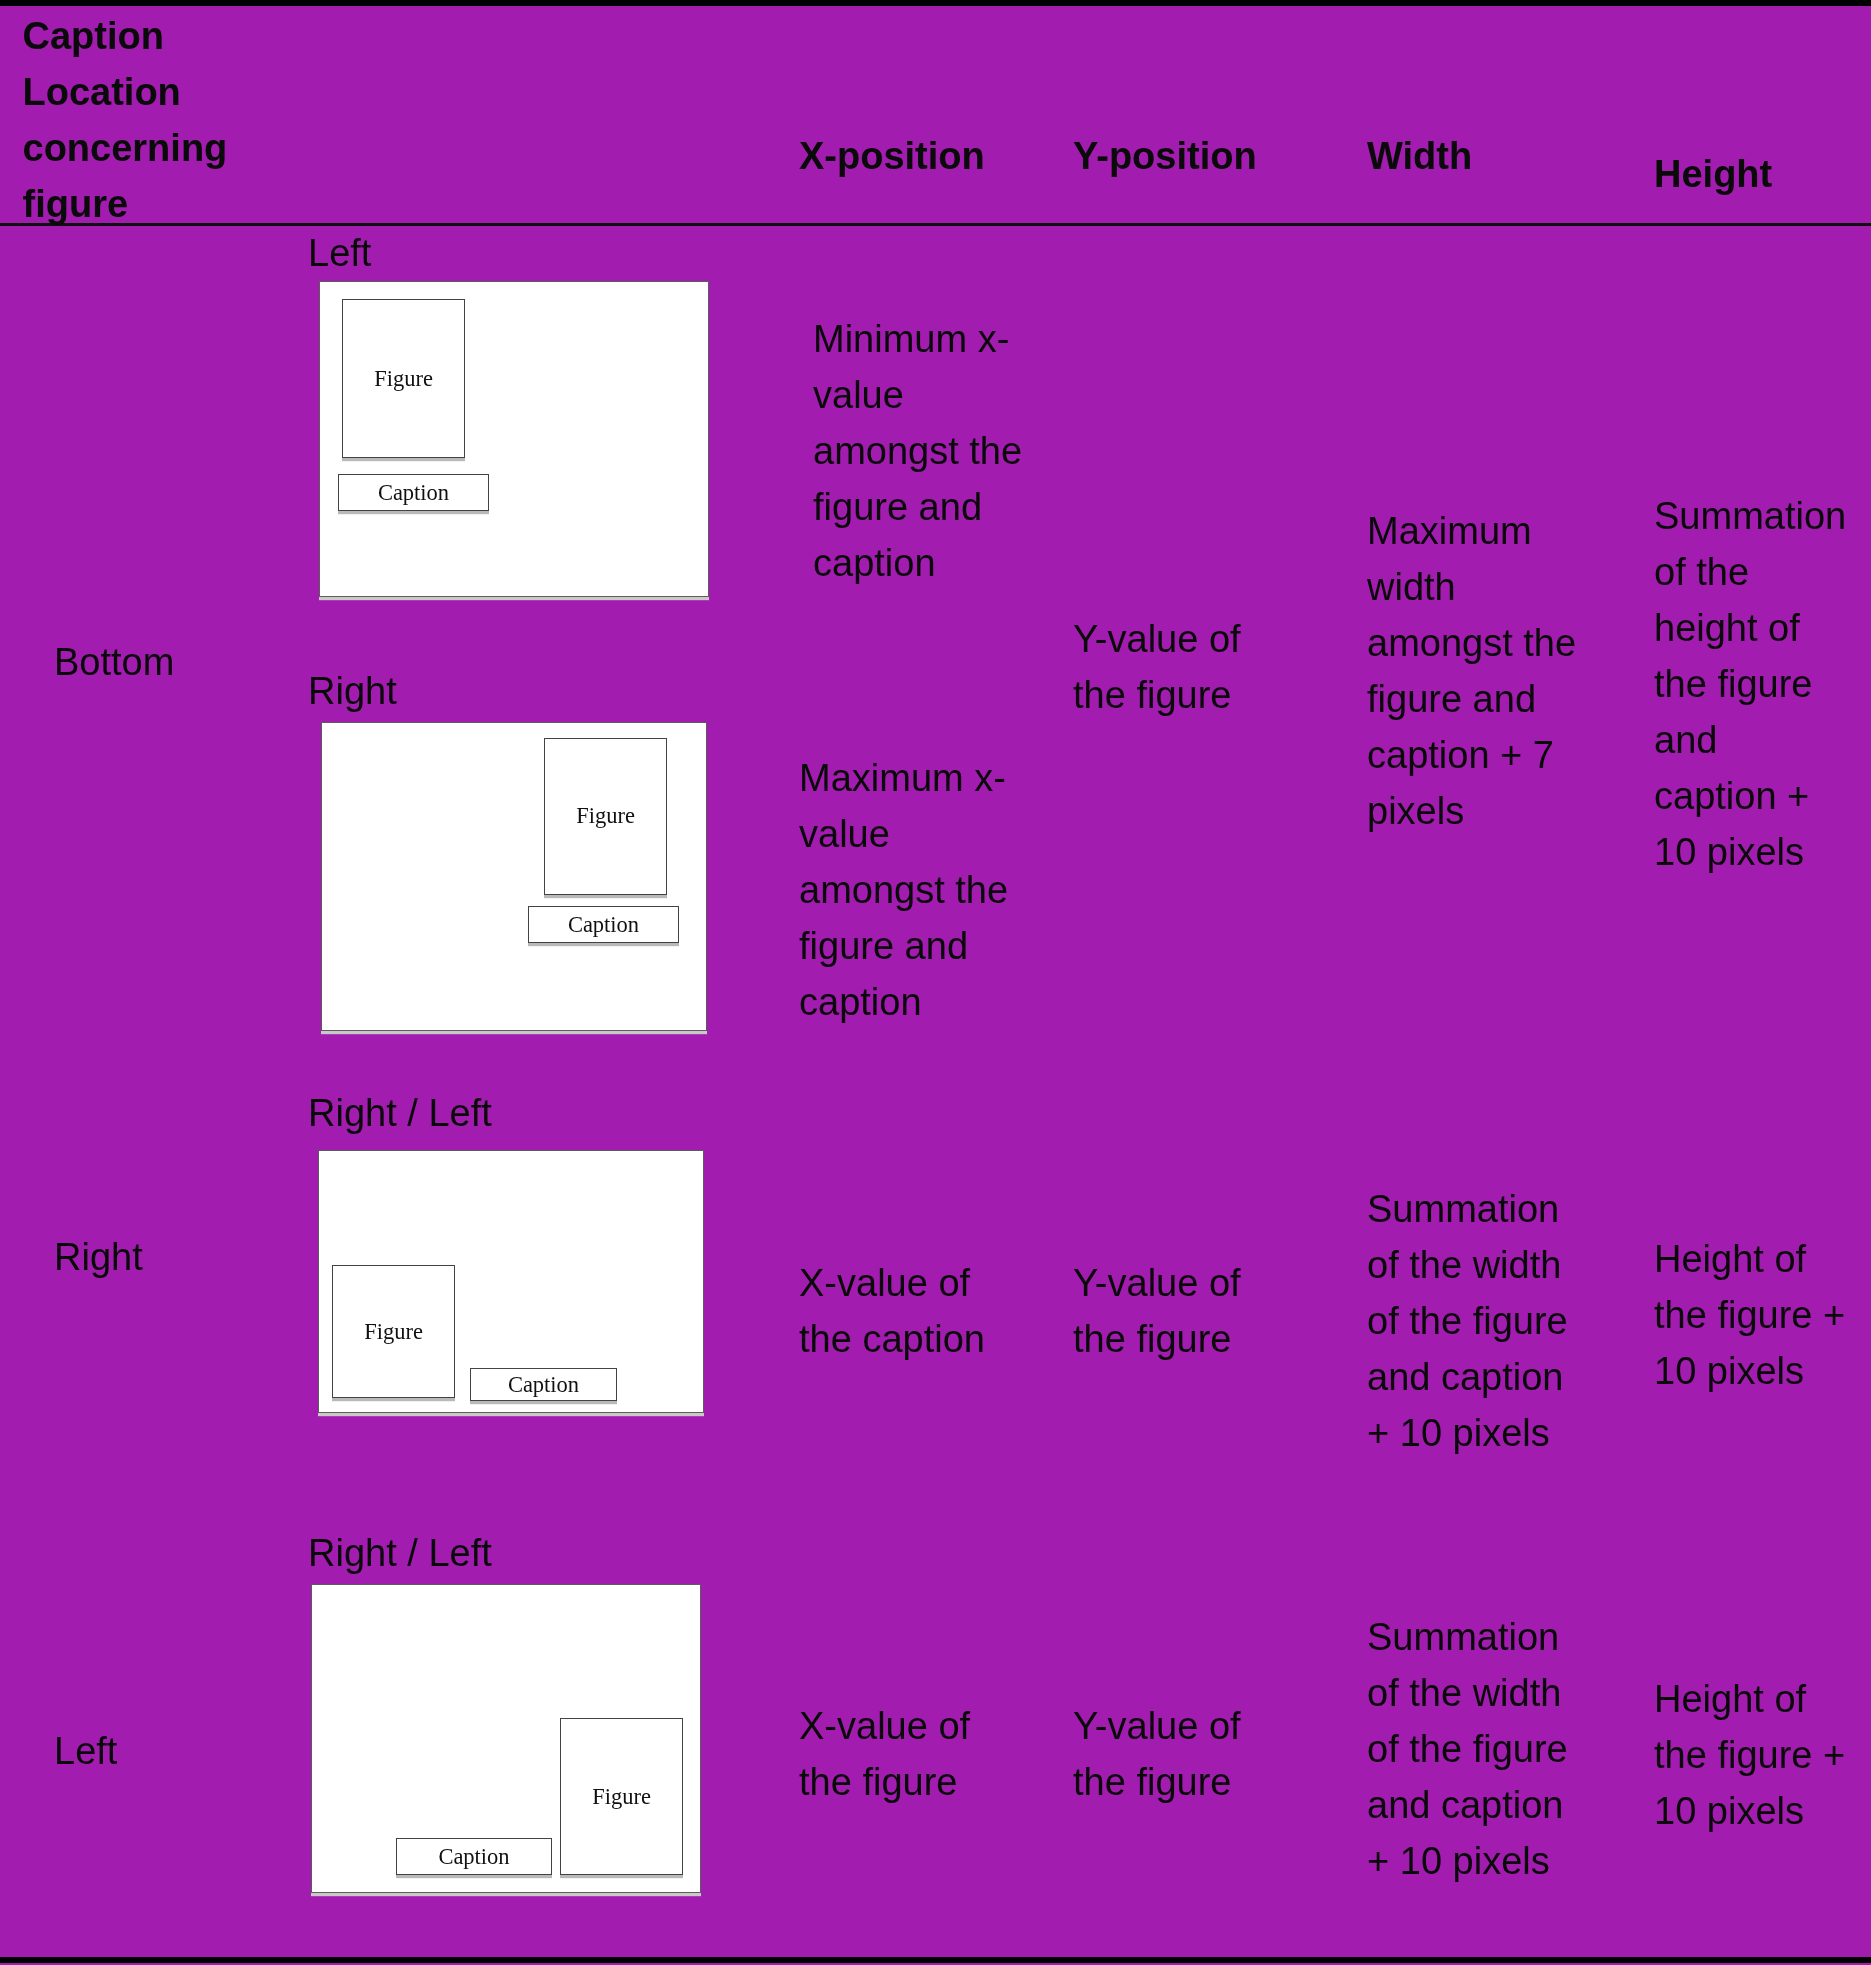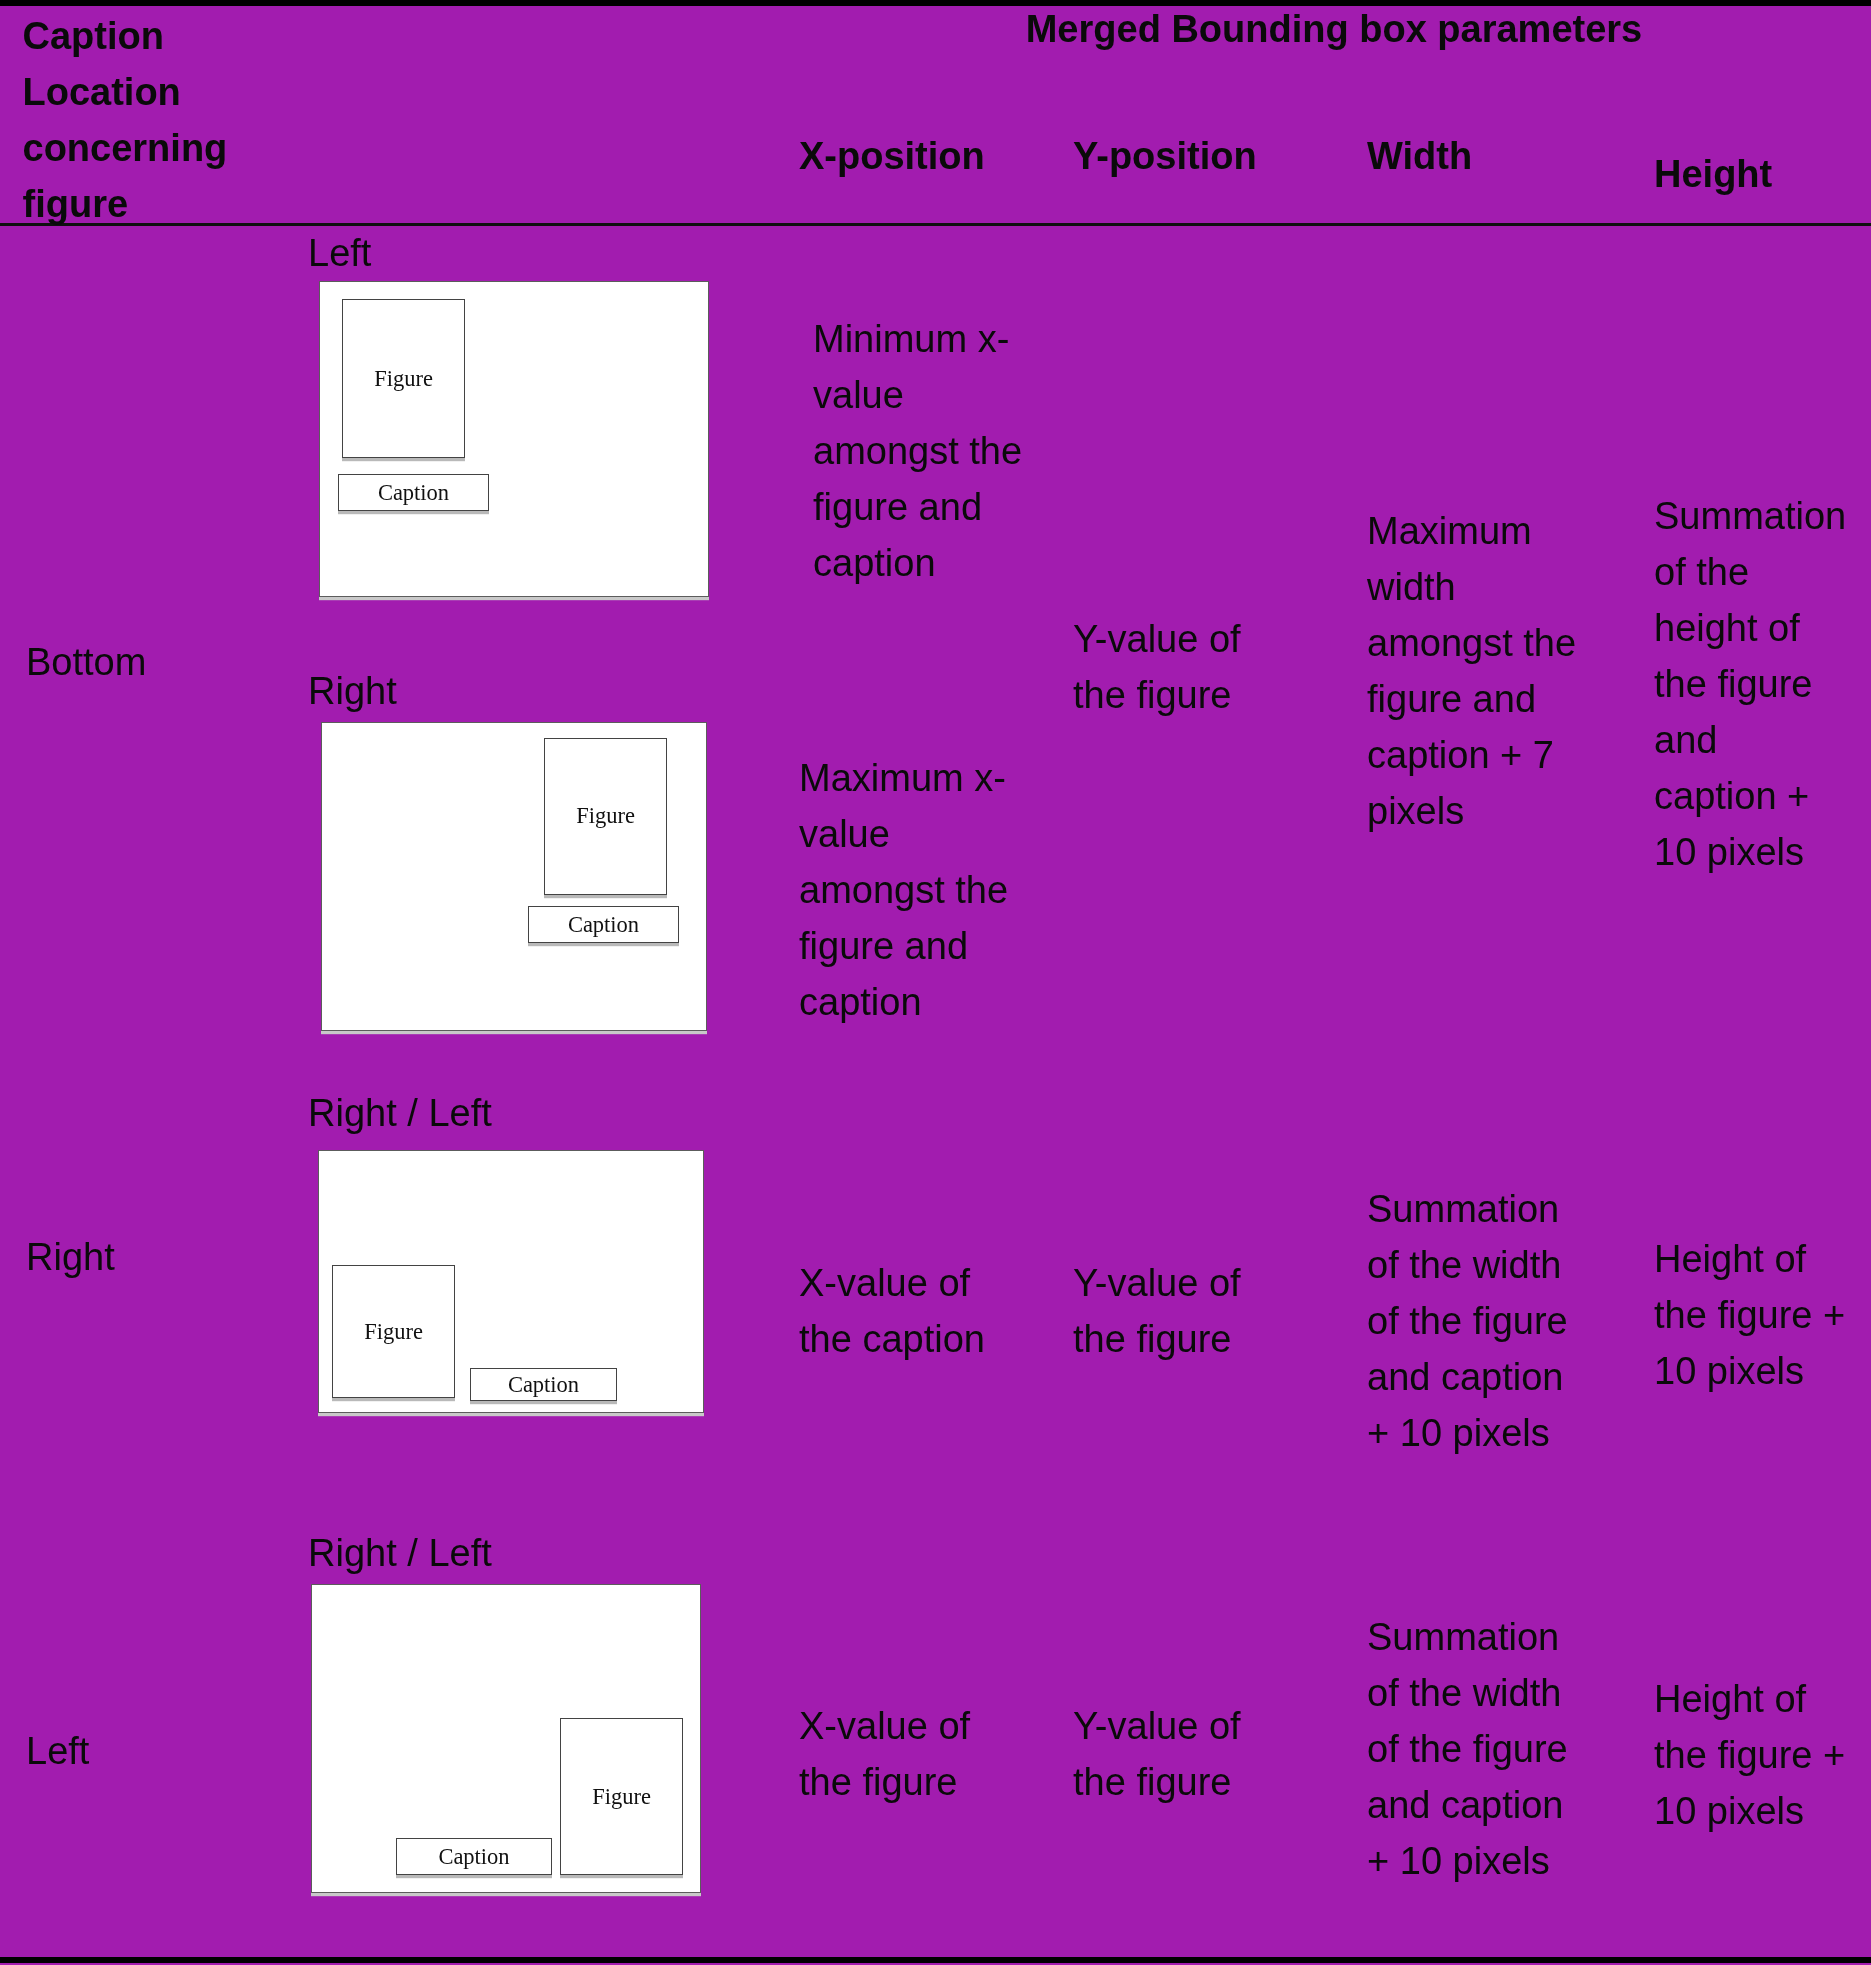--- a/index.html
+++ b/index.html
@@ -38,20 +38,21 @@
     font-weight:bold;
     font-size:38px;
     line-height:46px;
     white-space:nowrap;
   }
   .rowlabel{
     position:absolute;
     font-size:38px;
     line-height:41px;
     white-space:nowrap;
+    margin-left:28px;
   }
   .cell{
     position:absolute;
     font-size:38px;
     line-height:56px;
     white-space:pre-line;
     width:359px;
   }
   .diagram-label{
     position:absolute;
@@ -87,21 +88,20 @@
 <div class="canvas">
 
   <div class="rule rule-top"></div>
   <div class="rule rule-header"></div>
   <div class="rule rule-bottom"></div>
 
   <div class="hdr" style="left:22.5px;top:7.7px;width:269px;">Caption
 Location
 concerning
 figure</div>
-  <div class="merged-hdr">Merged Bounding box parameters</div>
   <div class="subhdr" style="left:799px;top:122px;">X-position</div>
   <div class="subhdr" style="left:1073px;top:122px;">Y-position</div>
   <div class="subhdr" style="left:1367px;top:122px;">Width</div>
   <div class="subhdr" style="left:1654px;top:140px;">Height</div>
 
   <div class="rowlabel" style="left:26px;top:642px;">Bottom</div>
 
   <div class="diagram-label" style="left:308px;top:233px;">Left</div>
   <div class="page-box" style="left:319px;top:281px;width:388px;height:314px;">
     <div class="inner-box" style="left:22px;top:17.3px;width:121px;height:157px;">

